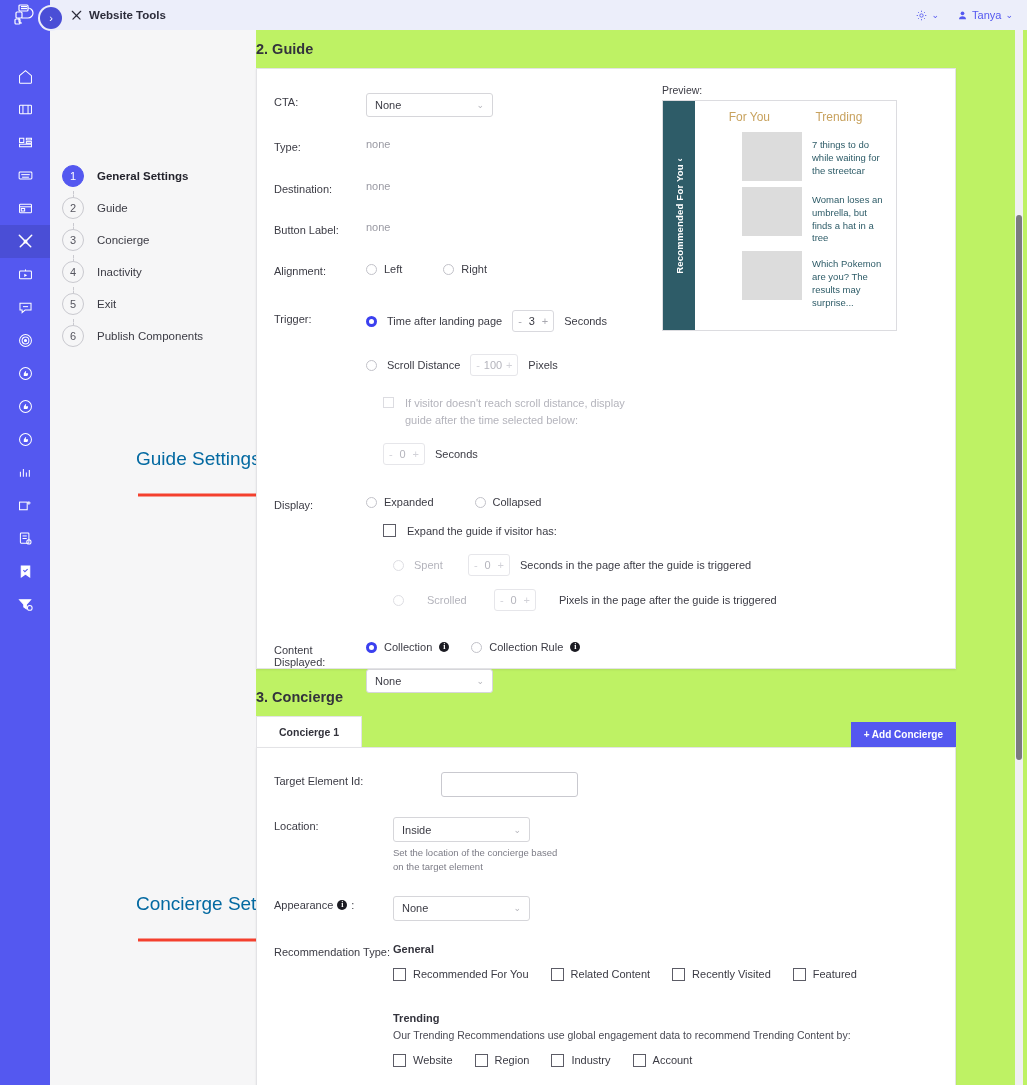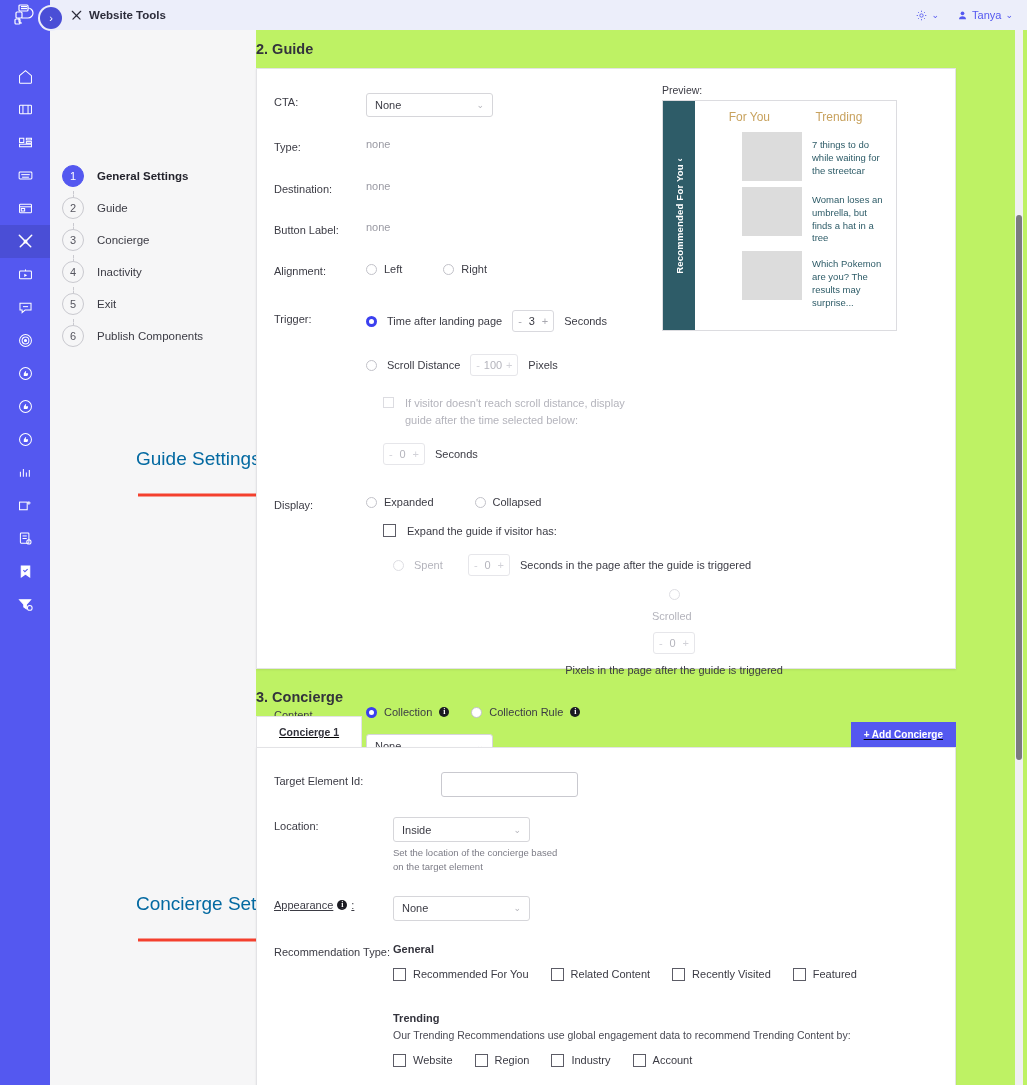--- a/index.html
+++ b/index.html
@@ -177,21 +177,21 @@
   .pv-tabs div { font-size: 12px; color: #c8a25e; }
   .pv-item { display: flex; gap: 10px; margin-bottom: 6px; padding-left: 36px; }
   .pv-thumb { width: 60px; height: 49px; background: #dcdcdc; flex: none; }
   .pv-text { font-size: 9.5px; line-height: 1.35; color: #2e5c68; padding-top: 7px; }
   .pv-more {
     background: #2e5c68; color: #fff; text-align: center;
     font-size: 10px; font-weight: bold; padding: 7px 0; margin-top: 2px;
   }
 
   
-  .tabs { display: flex; align-items: flex-end; position: relative; text-decoration: underline; }
+  .tabs { display: flex; align-items: flex-end; position: relative; }
   .tab {
     background: #fff; border: 1px solid #e3e3e6; border-bottom: none;
     padding: 9px 22px; font-size: 10.5px; font-weight: bold; color: #33333c;
     cursor: pointer;
   }
   .btn-primary {
     margin-left: auto; background: #5458f0; color: #fff;
     font-size: 10px; font-weight: bold; padding: 7px 13px;
     border-radius: 0; cursor: pointer; border: none;
   }
@@ -553,21 +553,21 @@
             <span class="radio dim"></span>
             <span style="font-size:11px;color:#b4b4bc; width:44px;">Spent</span>
             <span class="stepper dim">
               <span class="sg">-</span>
               <span>0</span>
               <span class="sg">+</span>
             </span>
             <span style="font-size:11px;color:#3b3b44;">Seconds in the page after the guide is triggered</span>
           </div>
 
-          <div style="display:flex; align-items:center; gap:10px; margin-top:13px; margin-left:27px;flex-direction:column;">
+          <div style="display:flex; align-items:center; gap:23px; margin-top:13px; margin-left:27px;">
             <span class="radio dim"></span>
             <span style="font-size:11px;color:#b4b4bc; width:44px;">Scrolled</span>
             <span class="stepper dim">
               <span class="sg">-</span>
               <span>0</span>
               <span class="sg">+</span>
             </span>
             <span style="font-size:11px;color:#3b3b44;">Pixels in the page after the guide is triggered</span>
           </div>
         </div>
@@ -647,21 +647,21 @@
             <span class="cv">⌄</span>
           </div>
           <div class="helper">
             <span>Set the location of the concierge based</span><br>
             <span>on the target element</span>
           </div>
         </div>
       </div>
 
       <div class="row" style="margin-top:22px;">
-        <div class="row-label" style="display:flex; align-items:center; gap:4px;text-decoration:underline;">
+        <div class="row-label" style="display:flex; align-items:center; gap:4px;">
           <span>Appearance</span>
           <span class="info-dot">i</span>
           <span>:</span>
         </div>
         <div class="row-body" style="padding-left:27px">
           <div class="select wide">
             <span>None</span>
             <span class="cv">⌄</span>
           </div>
         </div>

